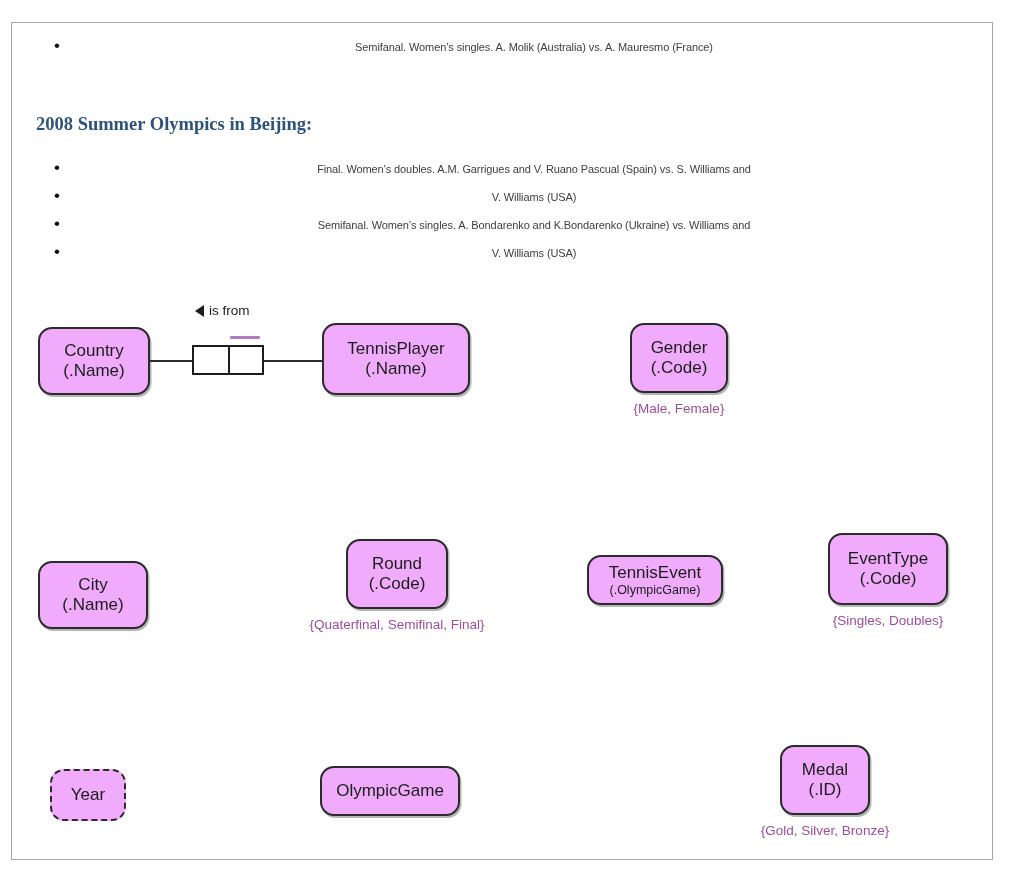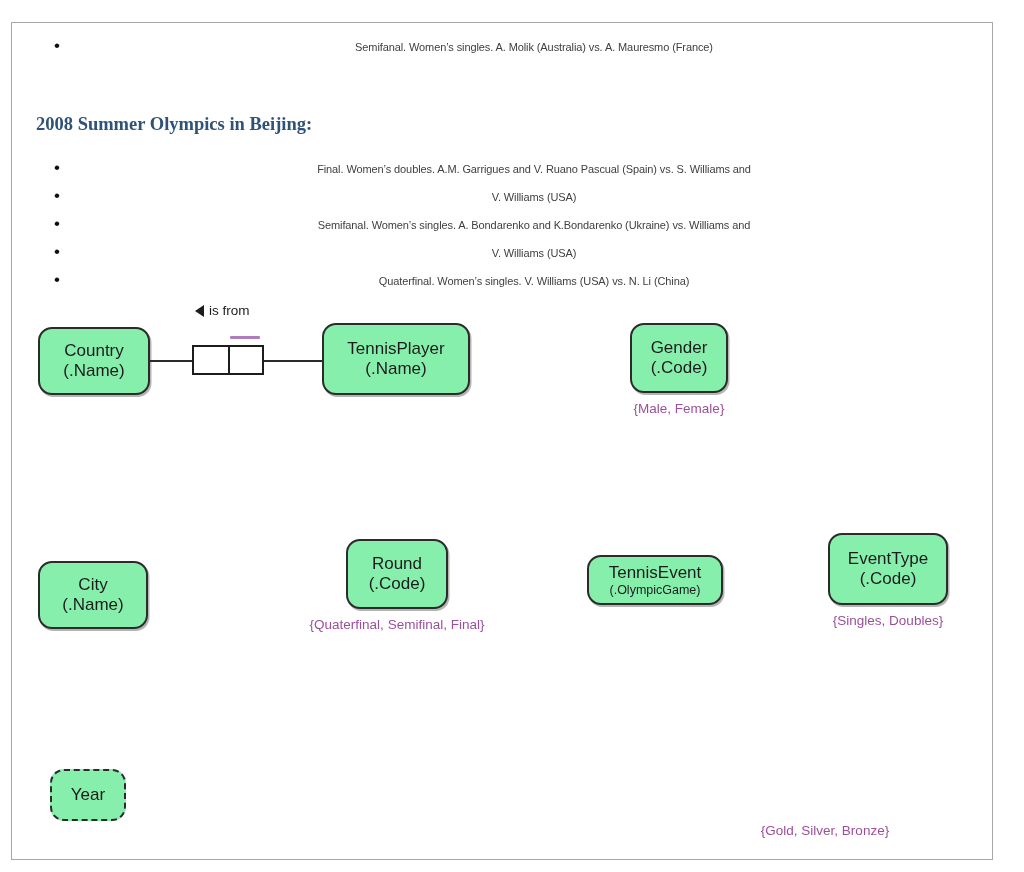--- a/index.html
+++ b/index.html
@@ -80,21 +80,21 @@
     top: 260px;
     width: 982px;
     height: 578px;
   }
 
   .entity {
     position: absolute;
     box-sizing: border-box;
     border: 2.5px solid #2b2b2b;
     border-radius: 14px;
-    background: #86efac;
+    background: #f0abfc;
     display: flex;
     flex-direction: column;
     align-items: center;
     justify-content: center;
     text-align: center;
     color: #1c1c1c;
     font-family: "Liberation Sans", sans-serif;
     box-shadow: 1.5px 2px 0 rgba(40,40,40,0.35);
   }
   .entity.dashed {
@@ -186,21 +186,20 @@
 
     <div class="section-heading">2008 Summer Olympics in Beijing:</div>
 
     <div class="spacer-sm"></div>
 
     <ul class="bullet-list">
       <li class="bullet-item">Final. Women’s doubles. A.M. Garrigues and V. Ruano Pascual (Spain) vs. S. Williams and</li>
       <li class="bullet-item" style="padding-left:62px">V. Williams (USA)</li>
       <li class="bullet-item">Semifanal. Women’s singles. A. Bondarenko and K.Bondarenko (Ukraine) vs. Williams and</li>
       <li class="bullet-item" style="padding-left:62px">V. Williams (USA)</li>
-      <li class="bullet-item">Quaterfinal. Women’s singles. V. Williams (USA) vs. N. Li (China)</li>
     </ul>
   </div>
 
   <div id="diagram">
 
     <div class="entity" style="left:26px; top:44px; width:112px; height:68px;">
       <div class="ename">Country</div>
       <div class="eref">(.Name)</div>
     </div>
 
@@ -249,17 +248,24 @@
     <div class="entity" style="left:816px; top:250px; width:120px; height:72px;">
       <div class="ename">EventType</div>
       <div class="eref">(.Code)</div>
     </div>
     <div class="value-constraint" style="left:796px; top:330px; width:160px;">{Singles, Doubles}</div>
 
     <div class="entity dashed" style="left:38px; top:486px; width:76px; height:52px;">
       <div class="ename">Year</div>
     </div>
 
-
+    <div class="entity" style="left:308px; top:483px; width:140px; height:50px;">
+      <div class="ename">OlympicGame</div>
+    </div>
+
+    <div class="entity" style="left:768px; top:462px; width:90px; height:70px;">
+      <div class="ename">Medal</div>
+      <div class="eref">(.ID)</div>
+    </div>
     <div class="value-constraint" style="left:718px; top:540px; width:190px;">{Gold, Silver, Bronze}</div>
 
   </div>
 </div>
 
 </body></html>

